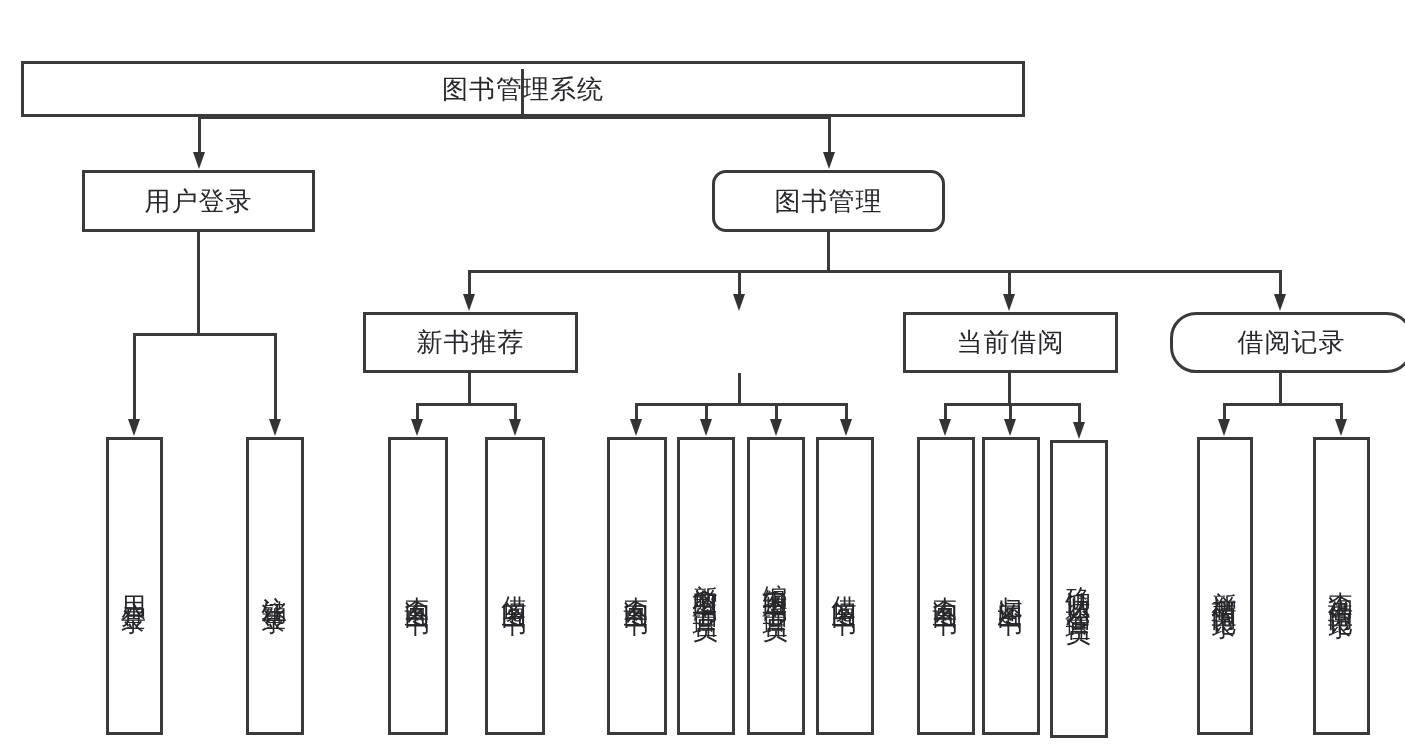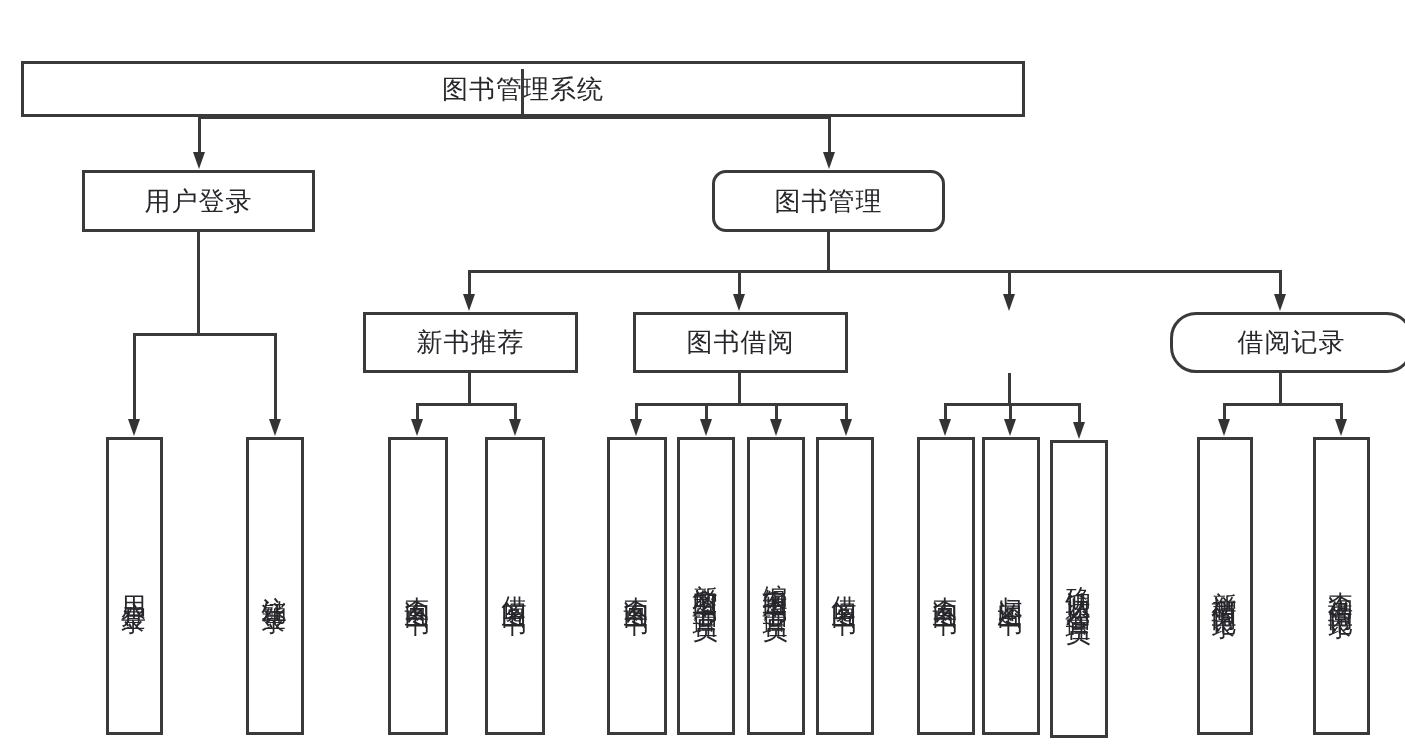--- a/index.html
+++ b/index.html
@@ -84,22 +84,22 @@
   <div class="vline" style="left:1008px; top:270px; height:26px;"></div>
   <div class="vline" style="left:1279px; top:270px; height:26px;"></div>
   <div class="arrow" style="left:463px;  top:294px;"></div>
   <div class="arrow" style="left:733px;  top:294px;"></div>
   <div class="arrow" style="left:1003px; top:294px;"></div>
   <div class="arrow" style="left:1274px; top:294px;"></div>
 
   <div class="box" style="left:363px; top:312px; width:215px; height:61px;">
     <span>新书推荐</span>
   </div>
-  <div class="box" style="left:633px; top:312px; width:215px; height:61px;">
-    <span>图书借阅</span>
+  <div class="box" style="left:903px; top:312px; width:215px; height:61px;">
+    <span>当前借阅</span>
   </div>
   <div class="box" style="left:1170px; top:312px; width:243px; height:61px;border-radius:26px;">
     <span>借阅记录</span>
   </div>
 
   <div class="vline" style="left:468px; top:373px; height:33px;"></div>
   <div class="hline" style="left:416px; top:403px; width:101px;"></div>
   <div class="vline" style="left:416px; top:403px; height:19px;"></div>
   <div class="vline" style="left:514px; top:403px; height:19px;"></div>
   <div class="arrow" style="left:411px; top:419px;"></div>

